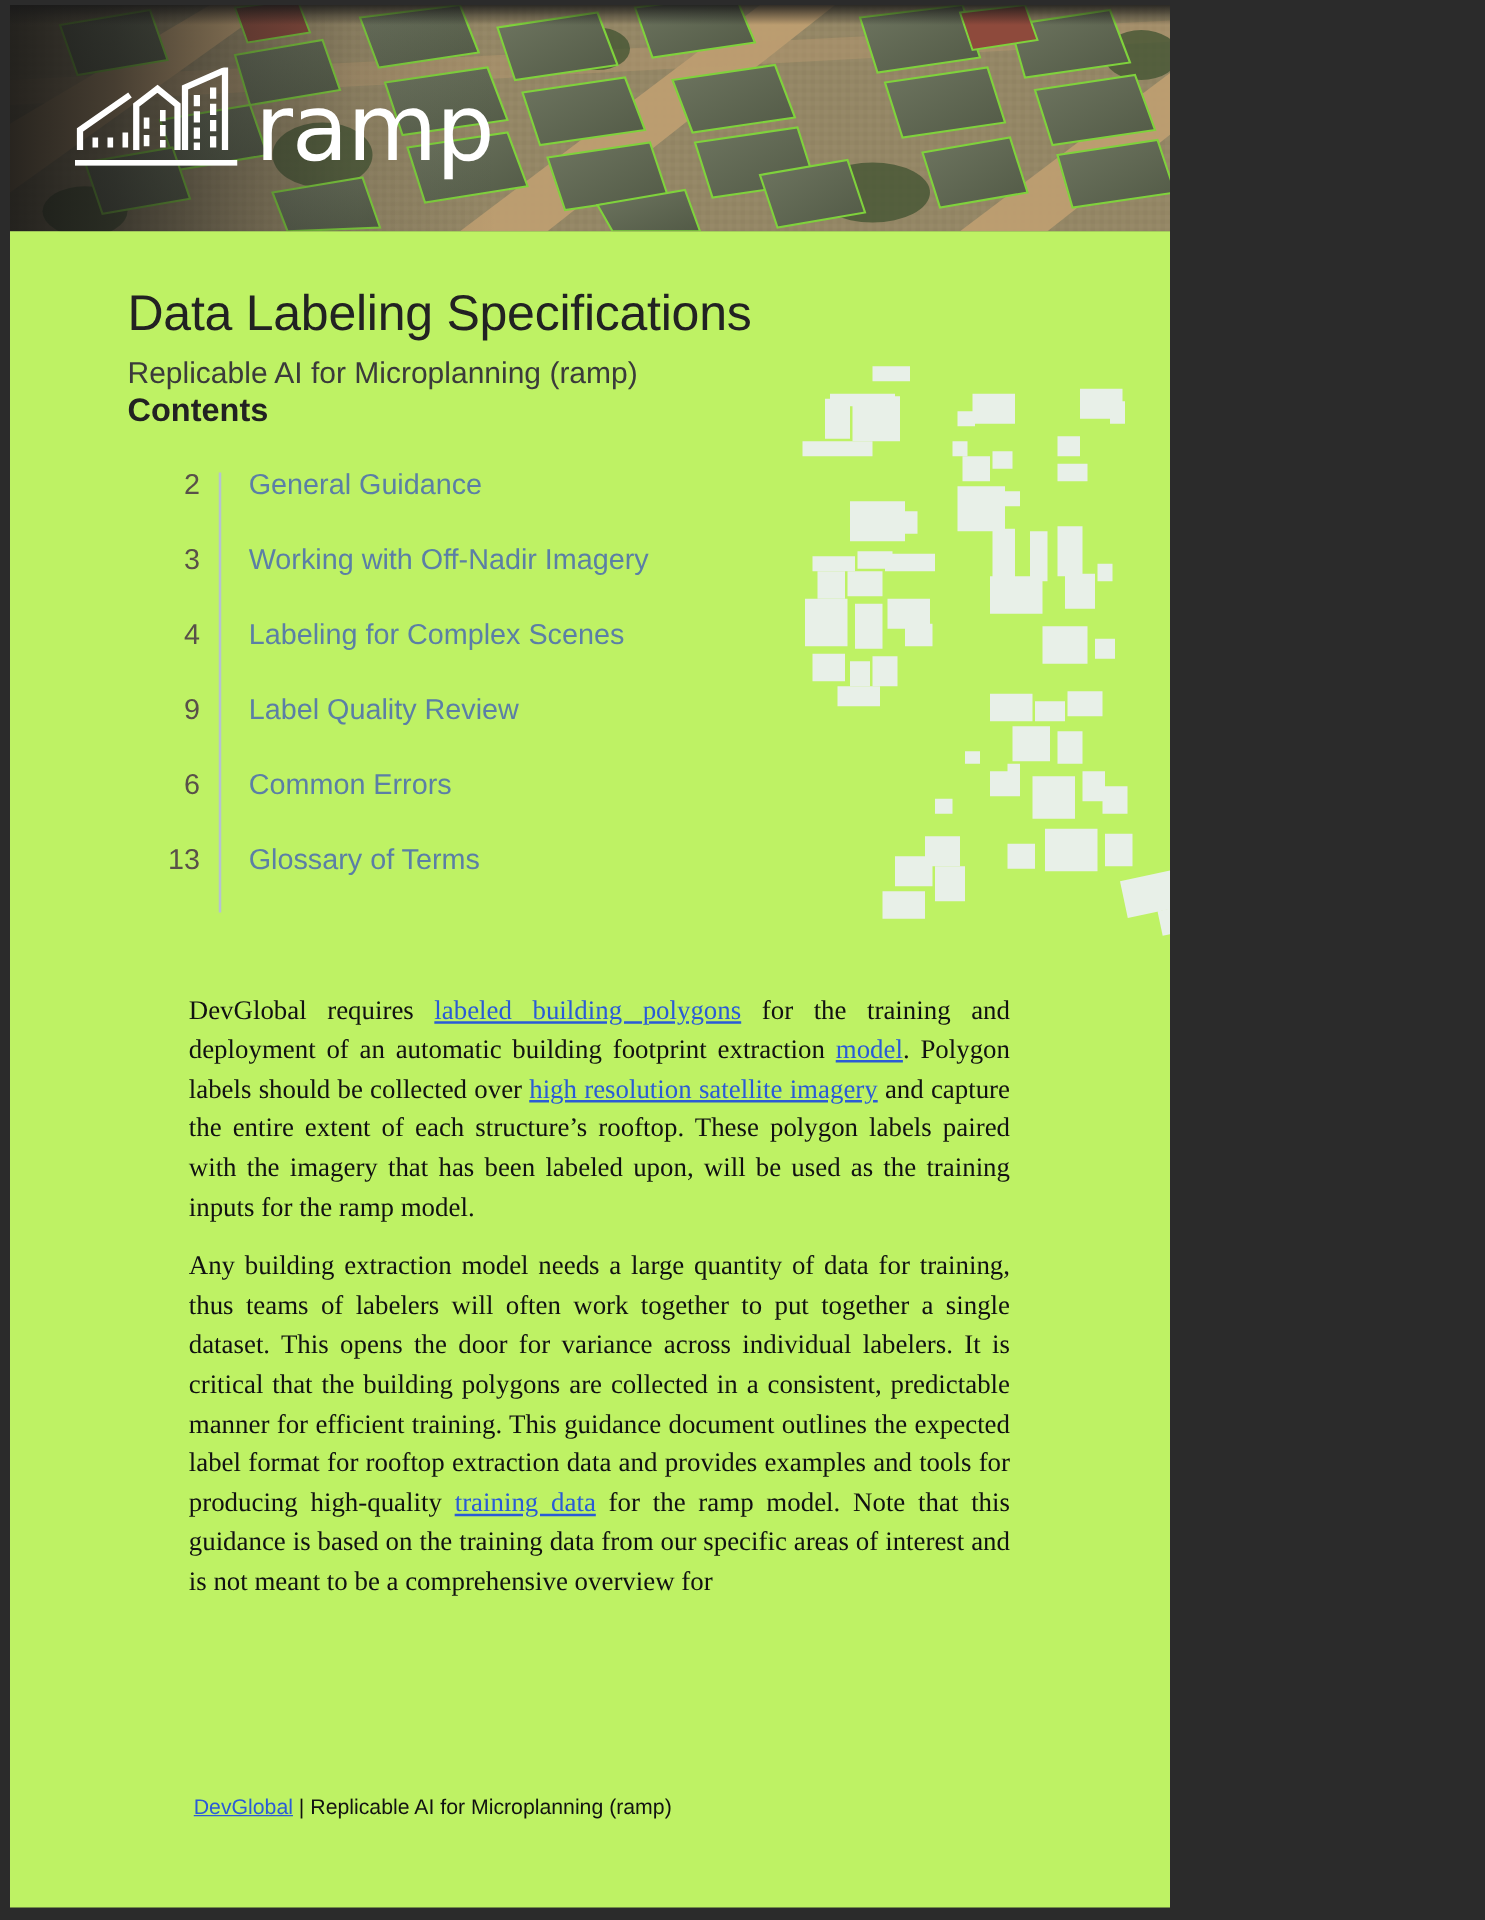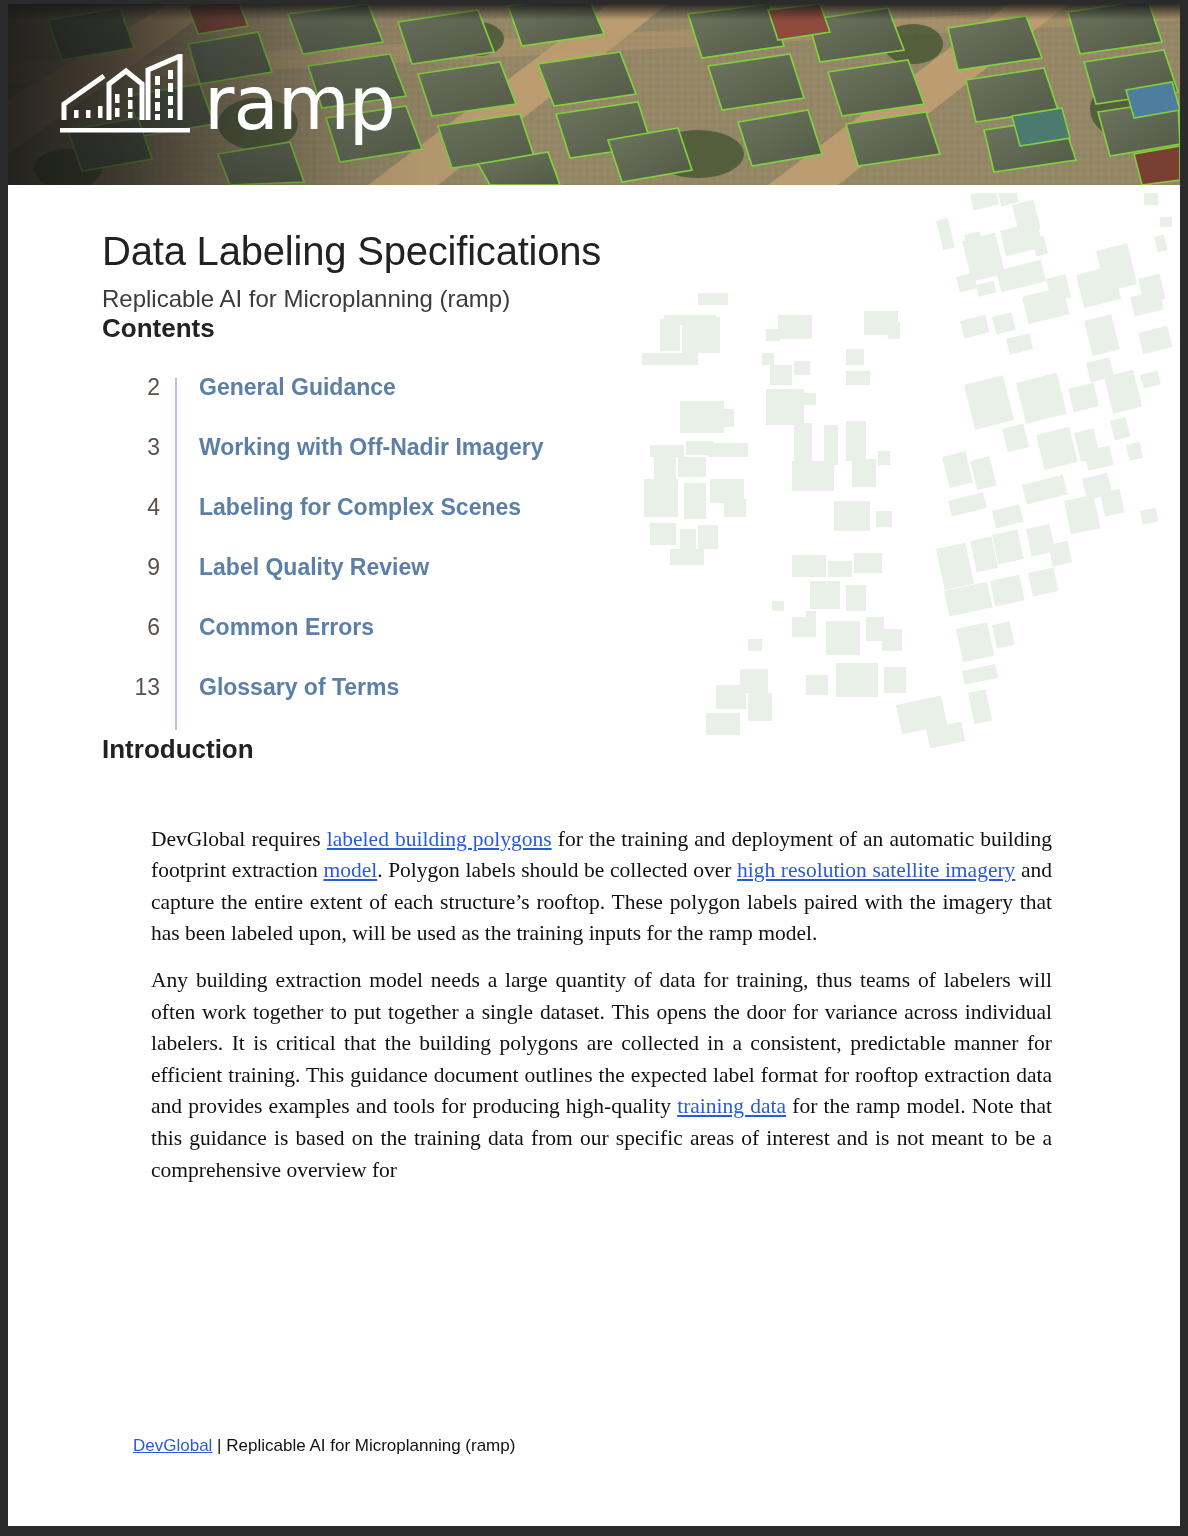--- a/index.html
+++ b/index.html
@@ -18,23 +18,23 @@
   .page-frame {
     position: relative;
     width: 1188px;
     height: 1536px;
     background: #2b2b2b;
     box-sizing: border-box;
     padding: 4px 8px 10px 8px;
   }
   .page {
     position: relative;
-    width: 1172px;
+    width: 928px;
     height: 1522px;
-    background: #ffffff;
+    background: #bef264;
     overflow: hidden;
   }
 
   
   .banner {
     position: relative;
     width: 100%;
     height: 181px;
     overflow: hidden;
     background: #5d6a4c;
@@ -150,21 +150,20 @@
   .toc-page {
     width: 42px;
     text-align: right;
     font-size: 23px;
     color: #595149;
   }
   .toc-label {
     margin-left: 39px;
     font-size: 23px;
     color: #5b7fa6;
-    font-weight: bold;
   }
 
   .intro-heading { margin-top: 62px; }
 
   
   .para-wrap { margin: 59px 128px 0 143px; }
   p.body-para {
     margin: 0 0 15px 0;
     font-size: 21.5px;
     line-height: 1.47;
@@ -175,21 +174,21 @@
   p.body-para:last-child { margin-bottom: 0; }
   a.doc-link {
     color: #2a5bd7;
     text-decoration: underline;
   }
   a.toc-link { color: #5b7fa6; text-decoration: none; }
 
   
   .footer {
     position: absolute;
-    left: 125px;
+    left: 147px;
     bottom: 70px;
     font-size: 17px;
     color: #111111;
     z-index: 3;
   }
   .footer a.doc-link { font-size: 17px; }
 </style>
 </head>
 <body>
 
@@ -468,21 +467,20 @@
           <div class="toc-row">
             <span class="toc-page">6</span>
             <a class="toc-label toc-link" href="#">Common Errors</a>
           </div>
           <div class="toc-row">
             <span class="toc-page">13</span>
             <a class="toc-label toc-link" href="#">Glossary of Terms</a>
           </div>
         </div>
 
-        <h2 class="section-heading intro-heading">Introduction</h2>
 
         <div class="para-wrap">
           <p class="body-para"><span>DevGlobal requires </span><a class="doc-link" href="#">labeled building polygons</a><span> for the training and deployment of an automatic building footprint extraction </span><a class="doc-link" href="#">model</a><span>. Polygon labels should be collected over </span><a class="doc-link" href="#">high resolution satellite imagery</a><span> and capture the entire extent of each structure’s rooftop. These polygon labels paired with the imagery that has been labeled upon, will be used as the training inputs for the ramp model.</span></p>
 
           <p class="body-para"><span>Any building extraction model needs a large quantity of data for training, thus teams of labelers will often work together to put together a single dataset. This opens the door for variance across individual labelers. It is critical that the building polygons are collected in a consistent, predictable manner for efficient training. This guidance document outlines the expected label format for rooftop extraction data and provides examples and tools for producing high-quality </span><a class="doc-link" href="#">training data</a><span> for the ramp model. Note that this guidance is based on the training data from our specific areas of interest and is not meant to be a comprehensive overview for</span></p>
         </div>
 
       </div>
 
       <div class="footer"><a class="doc-link" href="#">DevGlobal</a><span> | </span><span>Replicable AI for Microplanning (ramp)</span></div>

